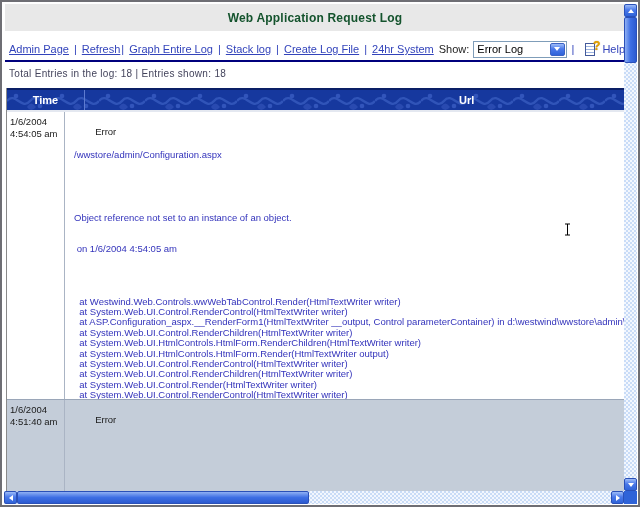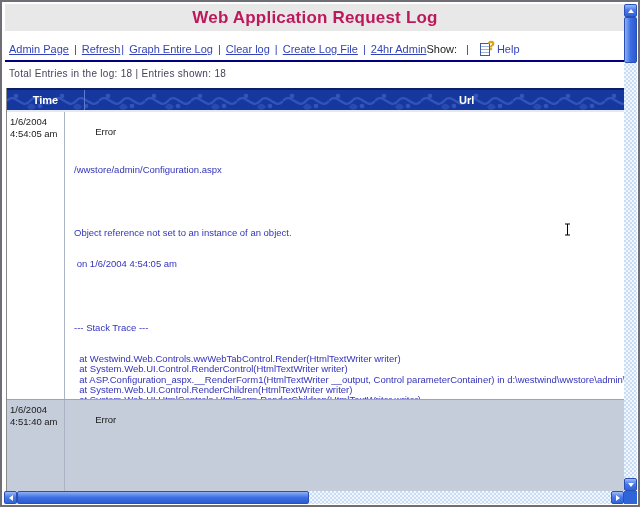--- a/index.html
+++ b/index.html
@@ -7,31 +7,31 @@
     position:relative;width:640px;height:507px;box-sizing:border-box;
     border:2px solid #6e6e74;background:#fff;overflow:hidden;
     font-family:"Liberation Sans",sans-serif;
   }
   
   .titlebar{
     position:absolute;left:3px;top:2px;width:620px;height:27px;
     background:#e8e8e8;display:flex;align-items:center;justify-content:center;
   }
   .titlebar h1{
-    margin:8px;font-size:17px;font-weight:bold;color:#be185d;letter-spacing:.2px;
+    margin:8px;font-size:12px;font-weight:bold;color:#14532d;letter-spacing:.2px;
   }
   
   .navbar{
     position:absolute;left:7px;top:37px;width:616px;height:20px;
     font-size:11px;color:#333;display:flex;align-items:center;white-space:nowrap;
   }
   .navbar a{color:#3344bb;text-decoration:underline;cursor:pointer;}
   .navsep{color:#3344bb;margin:0 5px;}
   .navsep.tight{margin-left:1px;}
-  .show-label{margin-right:4px;color:#222;}
+  .show-label{margin-left:5px;margin-right:4px;color:#222;}
   
   .select{
     width:113px;height:17px;border:1px solid #7f9db9;background:#fff;
     display:inline-flex;align-items:center;position:relative;cursor:default;
     box-sizing:border-box;
   }
   .select .sel-text{font-size:11px;color:#000;padding-left:3px;}
   .select .sel-btn{
     position:absolute;right:1px;top:1px;bottom:1px;width:15px;border-radius:2px;
     background:linear-gradient(180deg,#9dbcf8,#4a79ea 45%,#2f63d8);
@@ -85,21 +85,21 @@
   .cell-time{
     width:58px;flex:0 0 58px;box-sizing:border-box;border-right:1px solid #aab4c4;
     padding:4px 2px 0 3px;font-size:9.5px;line-height:12px;color:#1a1a1a;
     word-break:break-word;
   }
   .cell-body{
     flex:1;padding:5px 12px 0 9px;font-size:9.5px;line-height:10.4px;color:#3333bb;
     white-space:pre;overflow:hidden;
   }
   .err{color:#1a1a1a;}
-  .url-link{color:#3333bb;cursor:pointer;display:block;margin-top:17px;}
+  .url-link{color:#3333bb;cursor:pointer;display:block;margin-top:2px;}
   .msgblock{margin-top:11px;}
   .occ{white-space:pre;}
   .sect{margin-top:11px;}
   pre.lines{
     margin:0;font-family:"Liberation Sans",sans-serif;font-size:9.5px;line-height:10.4px;
     white-space:pre;
   }
   
   .vscroll{position:absolute;right:1px;top:2px;width:13px;bottom:14px;}
   .hscroll{position:absolute;left:2px;bottom:1px;height:13px;right:14px;}
@@ -136,26 +136,32 @@
     <h1>Web Application Request Log</h1>
   </div>
 
   <div class="navbar">
     <a>Admin Page</a>
     <span class="navsep">|</span>
     <a>Refresh</a>
     <span class="navsep tight">|</span>
     <a>Graph Entire Log</a>
     <span class="navsep">|</span>
-    <a>Clear log</a>
+    <a>Stack log</a>
     <span class="navsep">|</span>
     <a>Create Log File</a>
     <span class="navsep">|</span>
-    <a>24hr Admin</a>
+    <a>24hr System</a>
     <span class="show-label">Show:</span>
+    <span class="select">
+      <span class="sel-text">Error Log</span>
+      <span class="sel-btn">
+          <span class="chev"></span>
+        </span>
+    </span>
     <span class="navsep">|</span>
     <span class="help-wrap">
       <span class="help-icon">
           <span class="hpage"></span>
           <span class="hq">?</span>
         </span>
       <a class="help-link">Help</a>
     </span>
   </div>
 
@@ -182,21 +188,20 @@
 
     <div class="row row-0">
       <div class="cell-time">1/6/2004 4:54:05 am</div>
       <div class="cell-body">
         <span class="err">Error</span>
         <a class="url-link">/wwstore/admin/Configuration.aspx</a>
         <div class="msgblock">
           <div>Object reference not set to an instance of an object.</div>
           <div class="occ"> on 1/6/2004 4:54:05 am</div>
         </div>
-        <div class="sect">--- Stack Trace ---</div>
         <pre class="lines">  at Westwind.Web.Controls.wwWebTabControl.Render(HtmlTextWriter writer)
   at System.Web.UI.Control.RenderControl(HtmlTextWriter writer)
   at ASP.Configuration_aspx.__RenderForm1(HtmlTextWriter __output, Control parameterContainer) in d:\westwind\wwstore\admin\Configuration.aspx:line 52
   at System.Web.UI.Control.RenderChildren(HtmlTextWriter writer)
   at System.Web.UI.HtmlControls.HtmlForm.RenderChildren(HtmlTextWriter writer)
   at System.Web.UI.HtmlControls.HtmlForm.Render(HtmlTextWriter output)
   at System.Web.UI.Control.RenderControl(HtmlTextWriter writer)
   at System.Web.UI.Control.RenderChildren(HtmlTextWriter writer)
   at System.Web.UI.Control.Render(HtmlTextWriter writer)
   at System.Web.UI.Control.RenderControl(HtmlTextWriter writer)

